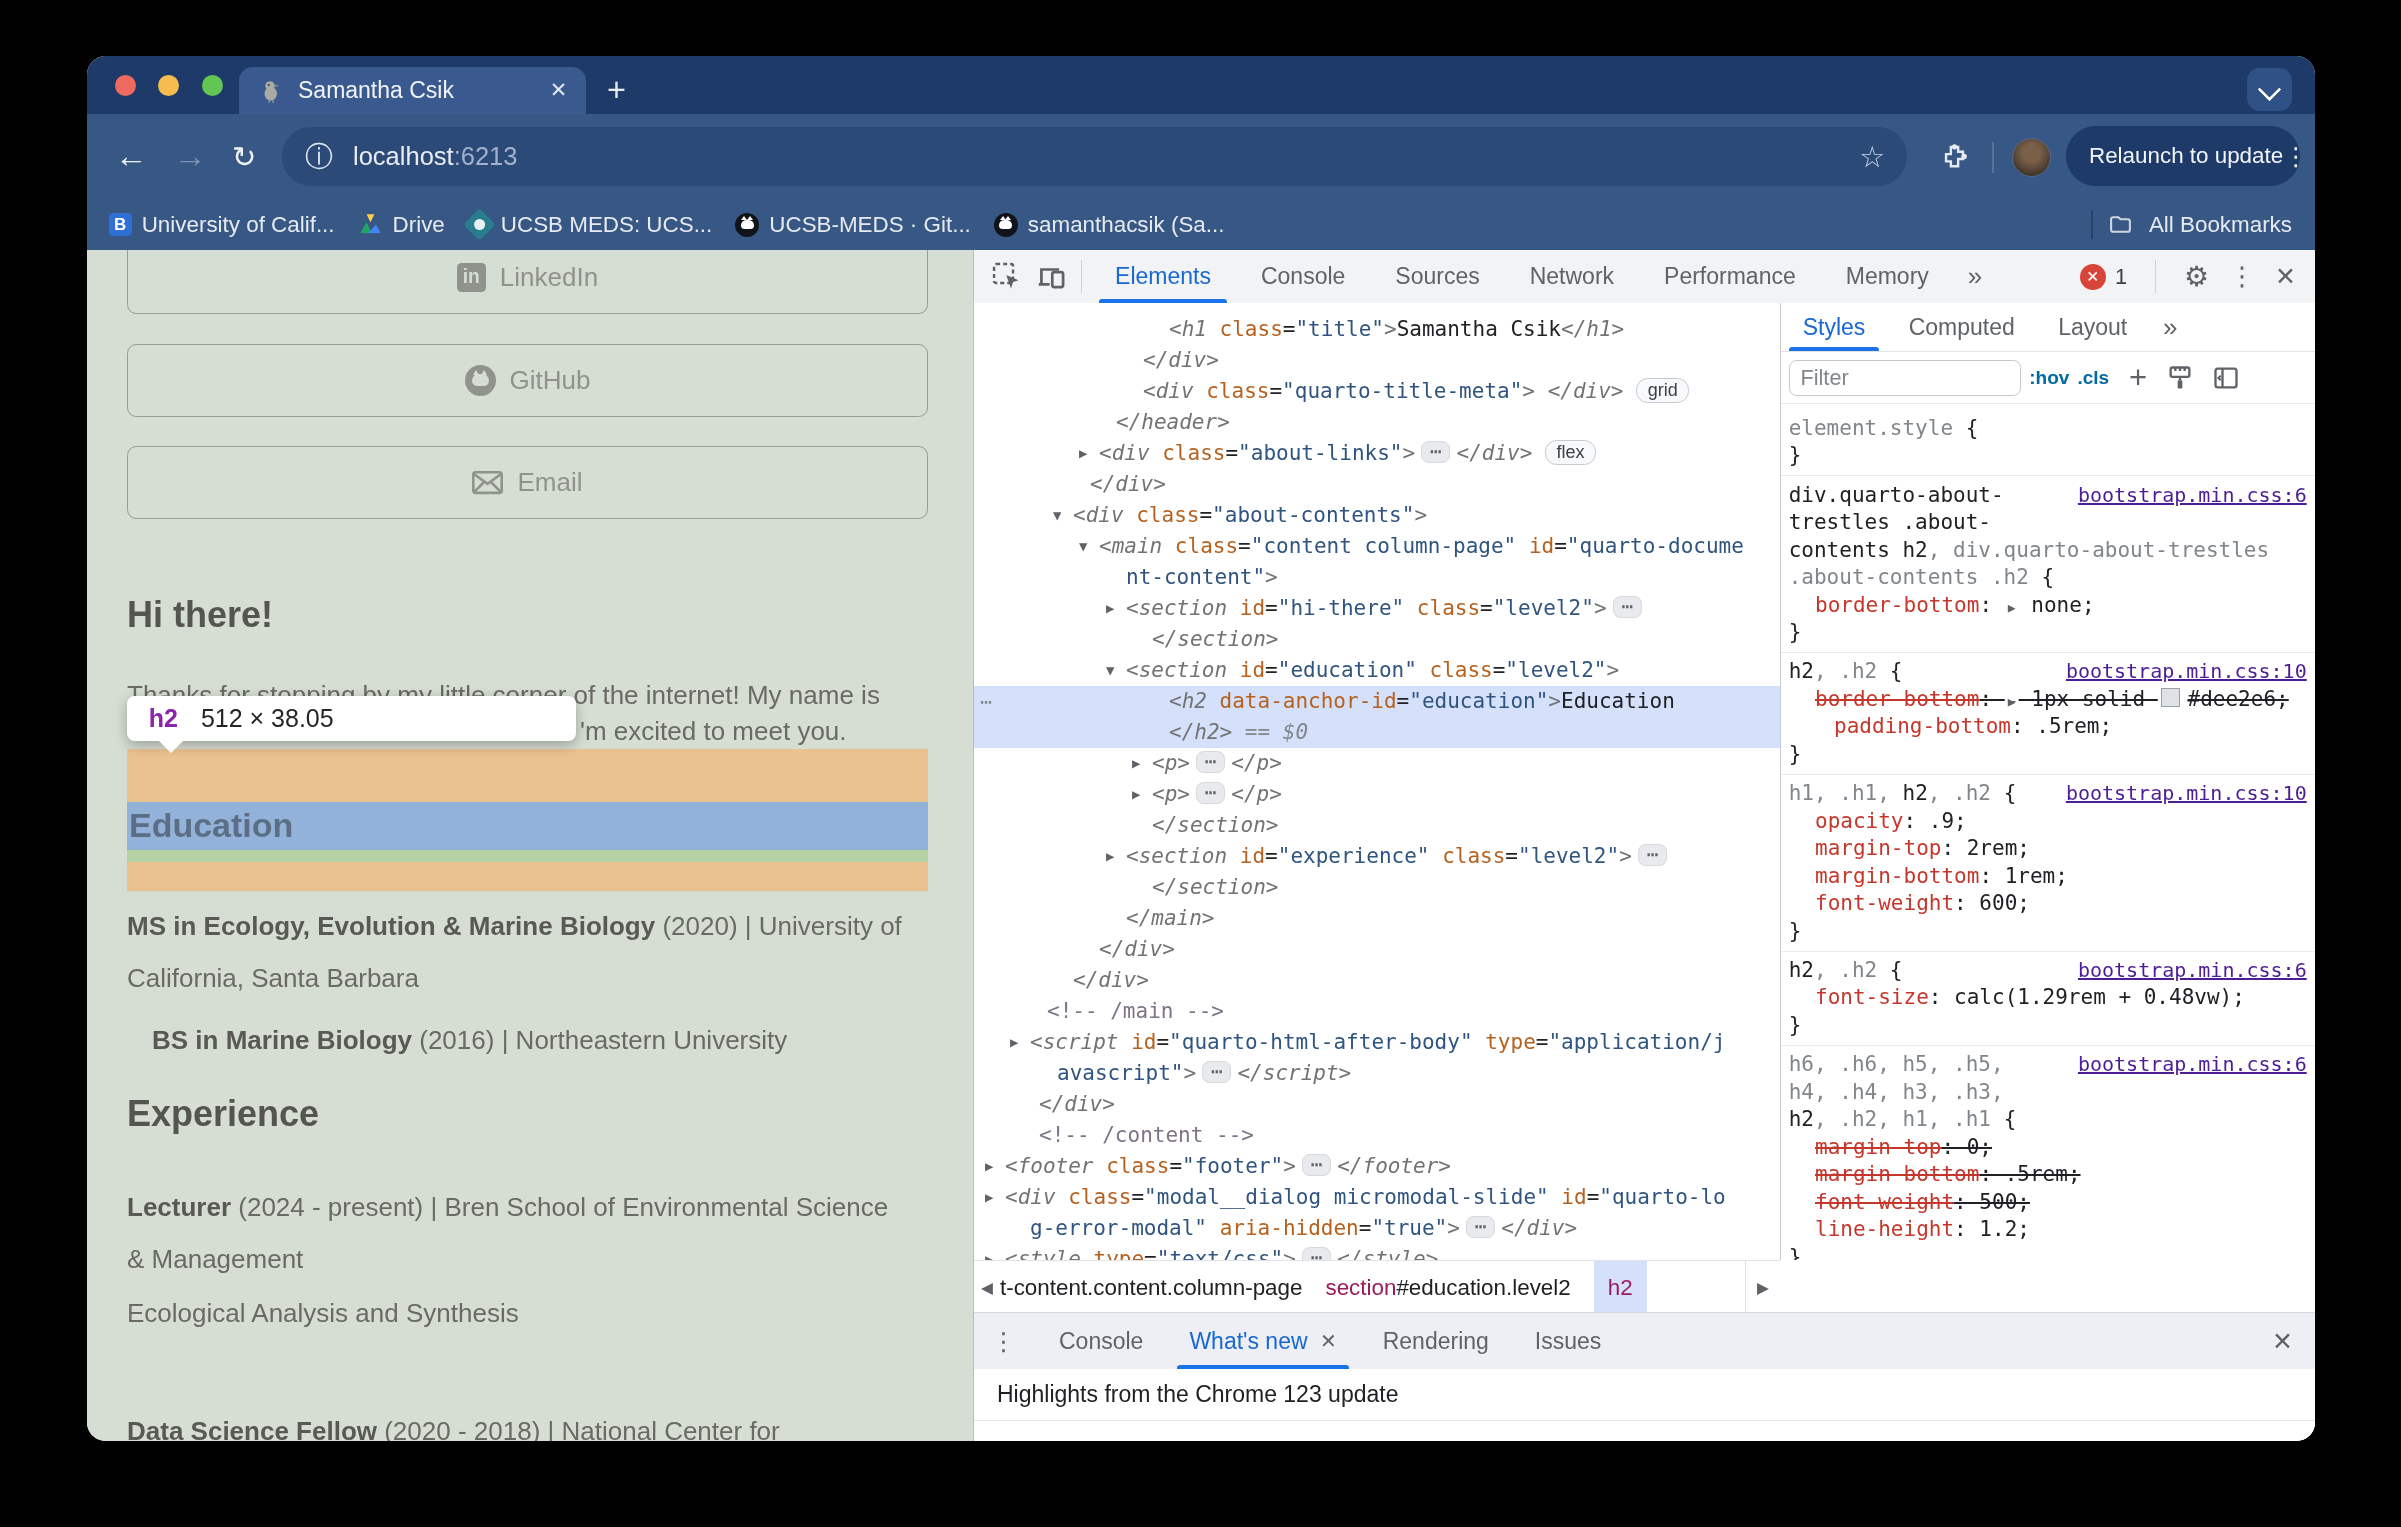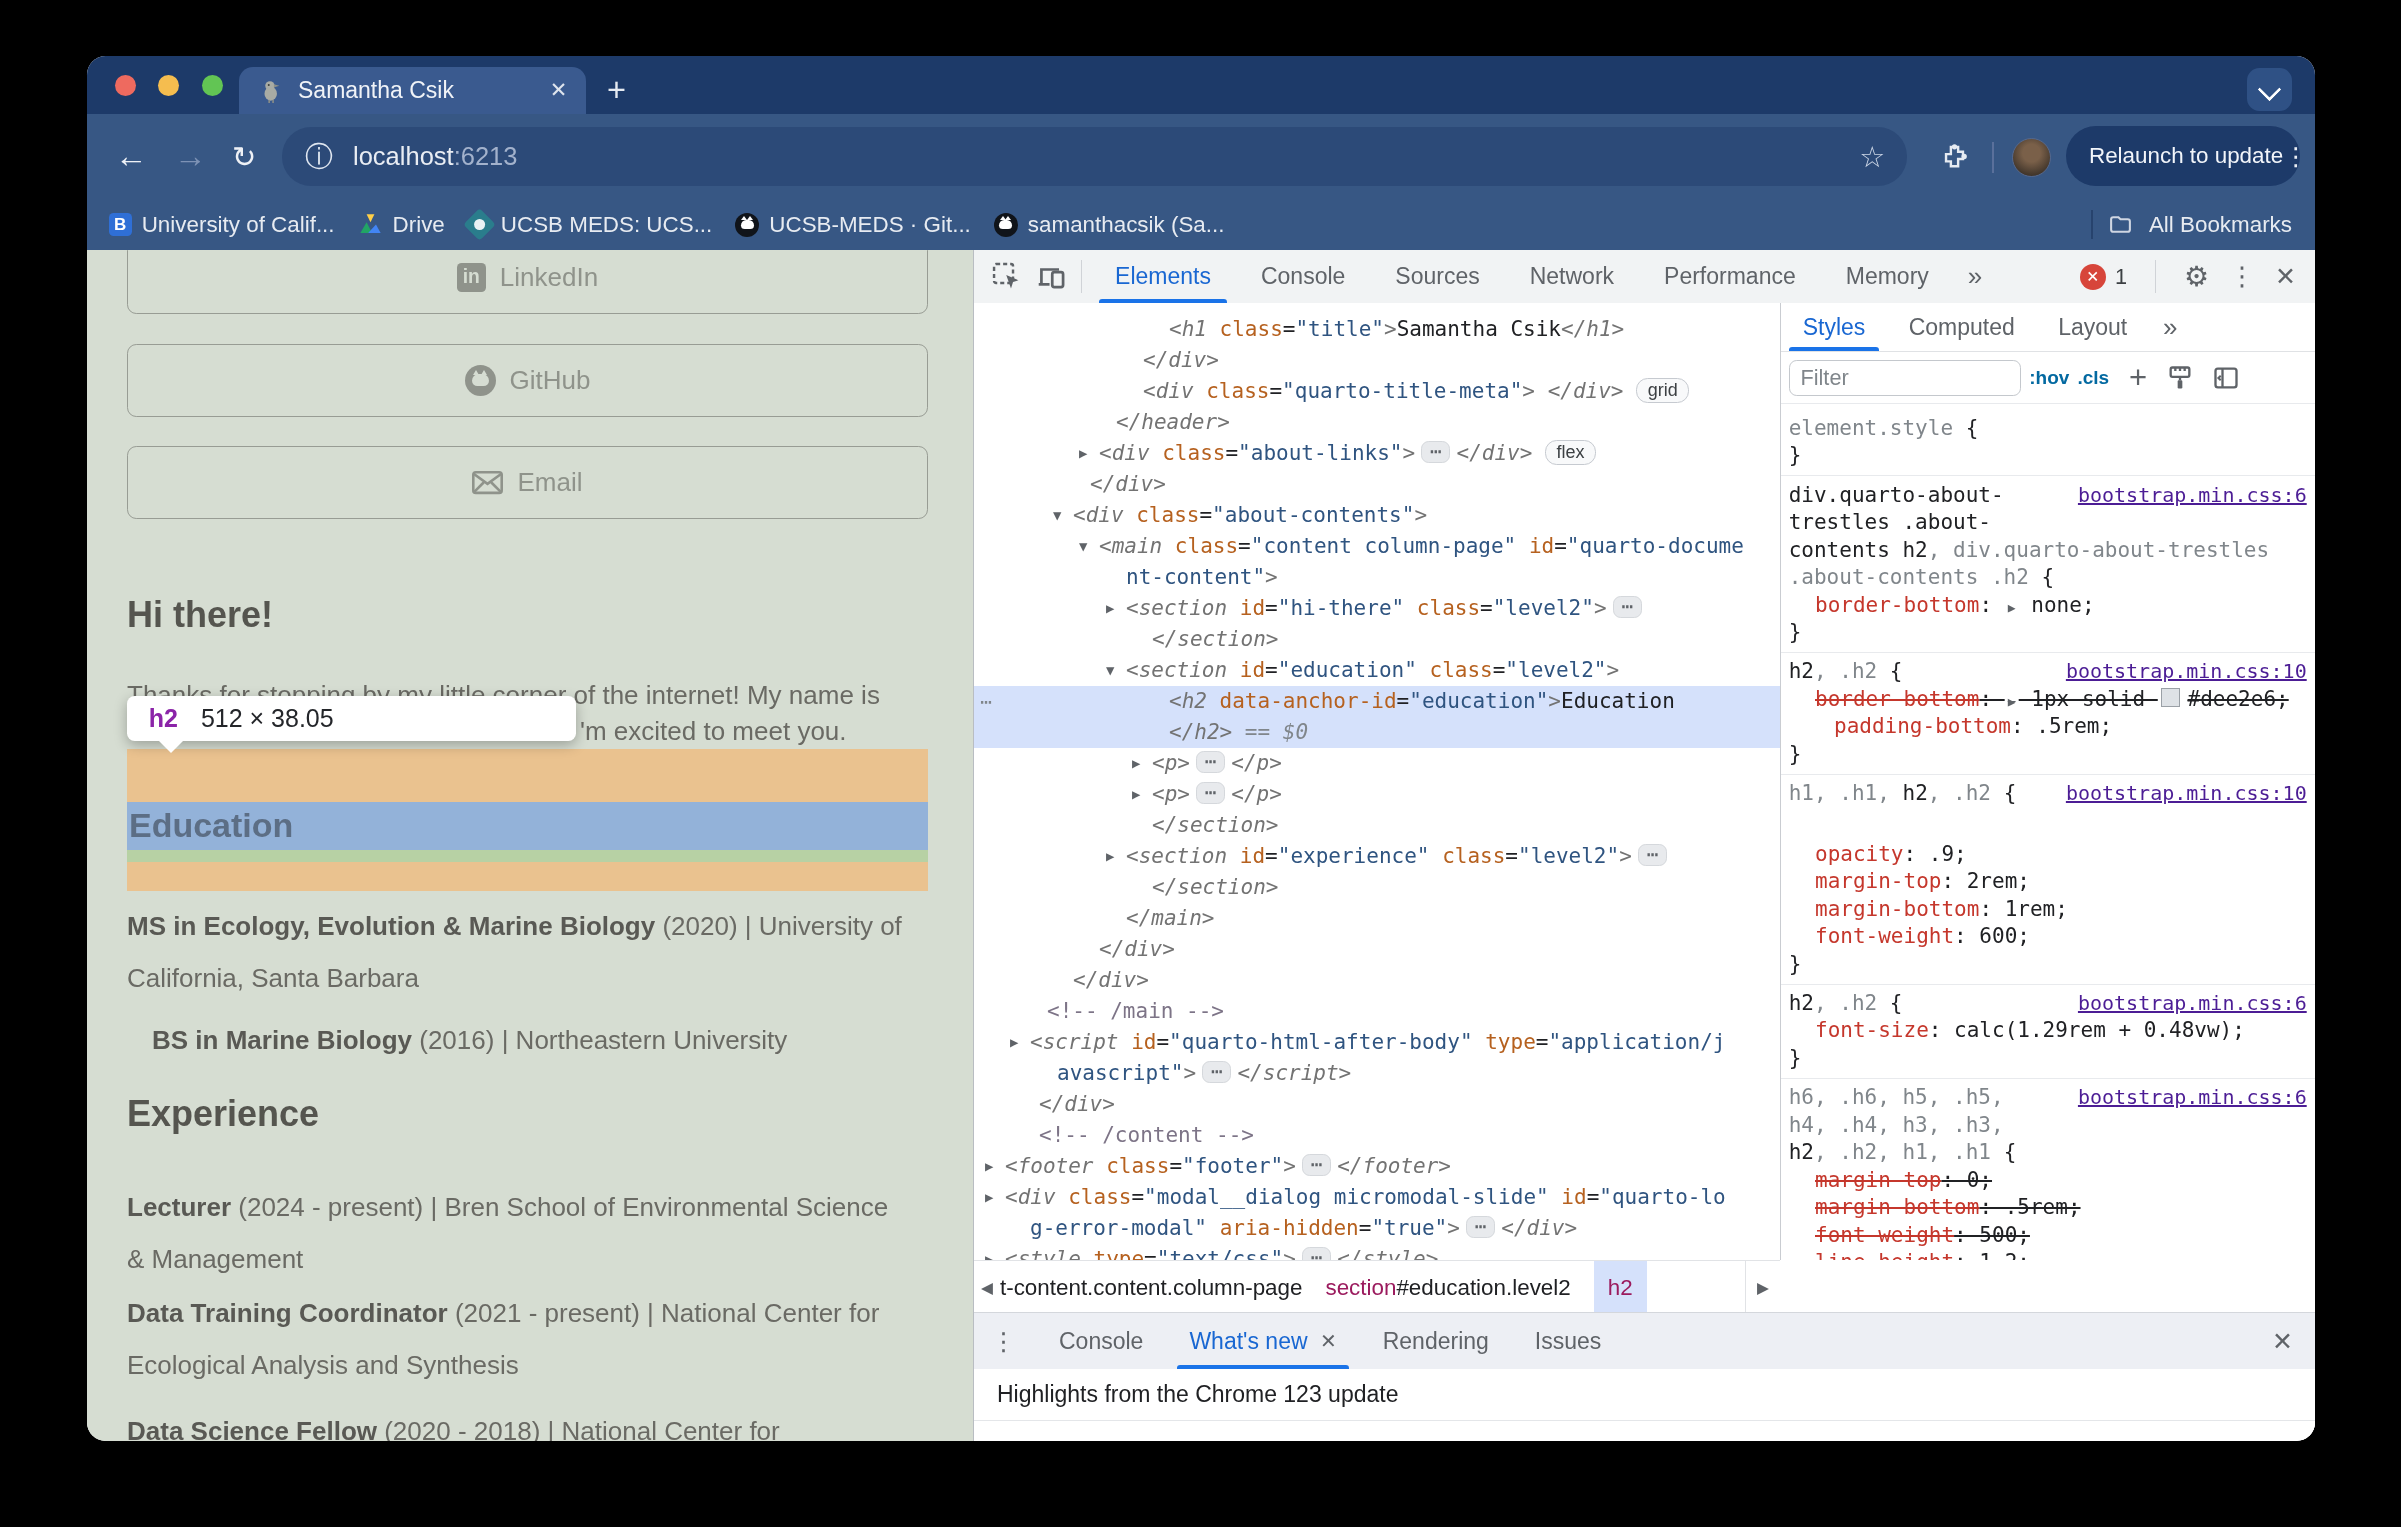--- a/index.html
+++ b/index.html
@@ -281,21 +281,20 @@
         </div>
       <div class="pblock blk-bs">
           <div class="line"><span class="c-b">BS in Marine Biology</span><span class="c-r"> (2016) | Northeastern University</span></div>
         </div>
       <div class="page-h2 experience-h">Experience</div>
       <div class="pblock blk-lect">
           <div class="line"><span class="c-b">Lecturer</span><span class="c-r"> (2024 - present) | Bren School of Environmental Science</span></div>
           <div class="line"><span class="c-r">&amp; Management</span></div>
         </div>
       <div class="pblock blk-dtc">
-          <div class="line"><span class="c-b">Data Training Coordinator</span><span class="c-r"> (2021 - present) | National Center for</span></div>
           <div class="line"><span class="c-r">Ecological Analysis and Synthesis</span></div>
         </div>
       <div class="pblock blk-dsf">
           <div class="line"><span class="c-b">Data Science Fellow</span><span class="c-r"> (2020 - 2018) | National Center for</span></div>
         </div>
     </div>
 
     <div class="devtools">
       <div class="dt-topbar">
         <svg class="dt-ic" width="32.5" height="32.5" viewBox="0 0 24 24" style="margin-left:15.5px" fill="none" stroke="#5f6368" stroke-width="1.8">
@@ -403,21 +402,21 @@
             <div class="line" style="padding-left: 7.7px;"><span class="c-g">.about-contents .h2</span><span class="c-x"> {</span></div>
             <div class="line" style="padding-left: 34px;"><span class="c-p">border-bottom</span><span class="c-x">: </span><span class="c-sar">▶</span><span class="c-x"> none;</span></div>
             <div class="line" style="padding-left: 7.7px;"><span class="c-x">}</span></div>
             <div class="sep"></div>
             <div class="line" style="padding-left: 7.7px;"><span class="c-x">h2</span><span class="c-g">, .h2</span><span class="c-x"> {</span><span class="src-link">bootstrap.min.css:10</span></div>
             <div class="line strike" style="padding-left: 34px;"><span class="c-p">border-bottom</span><span class="c-x">: </span><span class="c-sar">▶</span><span class="c-x"> 1px solid </span><span class="c-sw"></span><span class="c-x">#dee2e6;</span></div>
             <div class="line" style="padding-left: 34px; margin-left: 19px;"><span class="c-p">padding-bottom</span><span class="c-x">: .5rem;</span></div>
             <div class="line" style="padding-left: 7.7px;"><span class="c-x">}</span></div>
             <div class="sep"></div>
             <div class="line" style="padding-left: 7.7px;"><span class="c-g">h1, .h1, </span><span class="c-x">h2</span><span class="c-g">, .h2</span><span class="c-x"> {</span><span class="src-link">bootstrap.min.css:10</span></div>
-            <div class="line" style="padding-left: 34px; margin-top: 33px;"><span class="c-p">opacity</span><span class="c-x">: .9;</span></div>
+            <div class="line" style="padding-left: 34px;"><span class="c-p">opacity</span><span class="c-x">: .9;</span></div>
             <div class="line" style="padding-left: 34px;"><span class="c-p">margin-top</span><span class="c-x">: 2rem;</span></div>
             <div class="line" style="padding-left: 34px;"><span class="c-p">margin-bottom</span><span class="c-x">: 1rem;</span></div>
             <div class="line" style="padding-left: 34px;"><span class="c-p">font-weight</span><span class="c-x">: 600;</span></div>
             <div class="line" style="padding-left: 7.7px;"><span class="c-x">}</span></div>
             <div class="sep"></div>
             <div class="line" style="padding-left: 7.7px;"><span class="c-x">h2</span><span class="c-g">, .h2</span><span class="c-x"> {</span><span class="src-link">bootstrap.min.css:6</span></div>
             <div class="line" style="padding-left: 34px;"><span class="c-p">font-size</span><span class="c-x">: calc(1.29rem + 0.48vw);</span></div>
             <div class="line" style="padding-left: 7.7px;"><span class="c-x">}</span></div>
             <div class="sep"></div>
             <div class="line" style="padding-left: 7.7px;"><span class="c-g">h6, .h6, h5, .h5,</span><span class="src-link">bootstrap.min.css:6</span></div>

